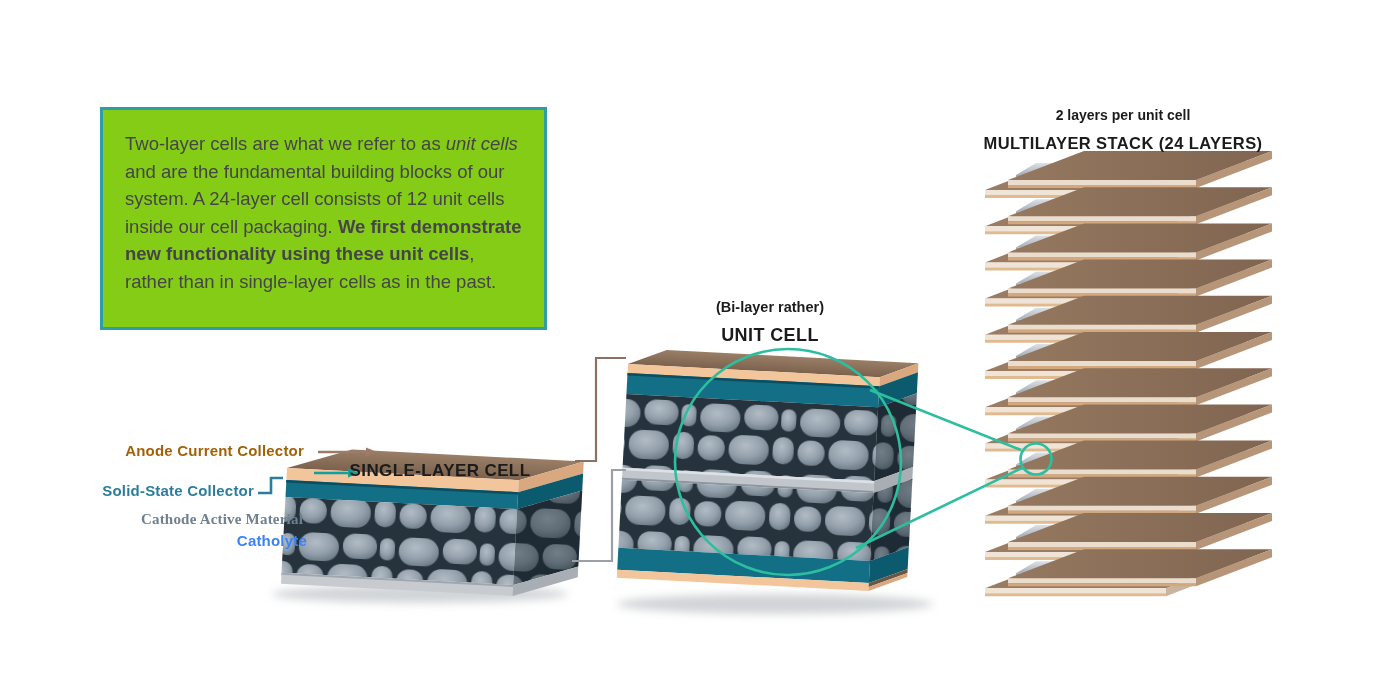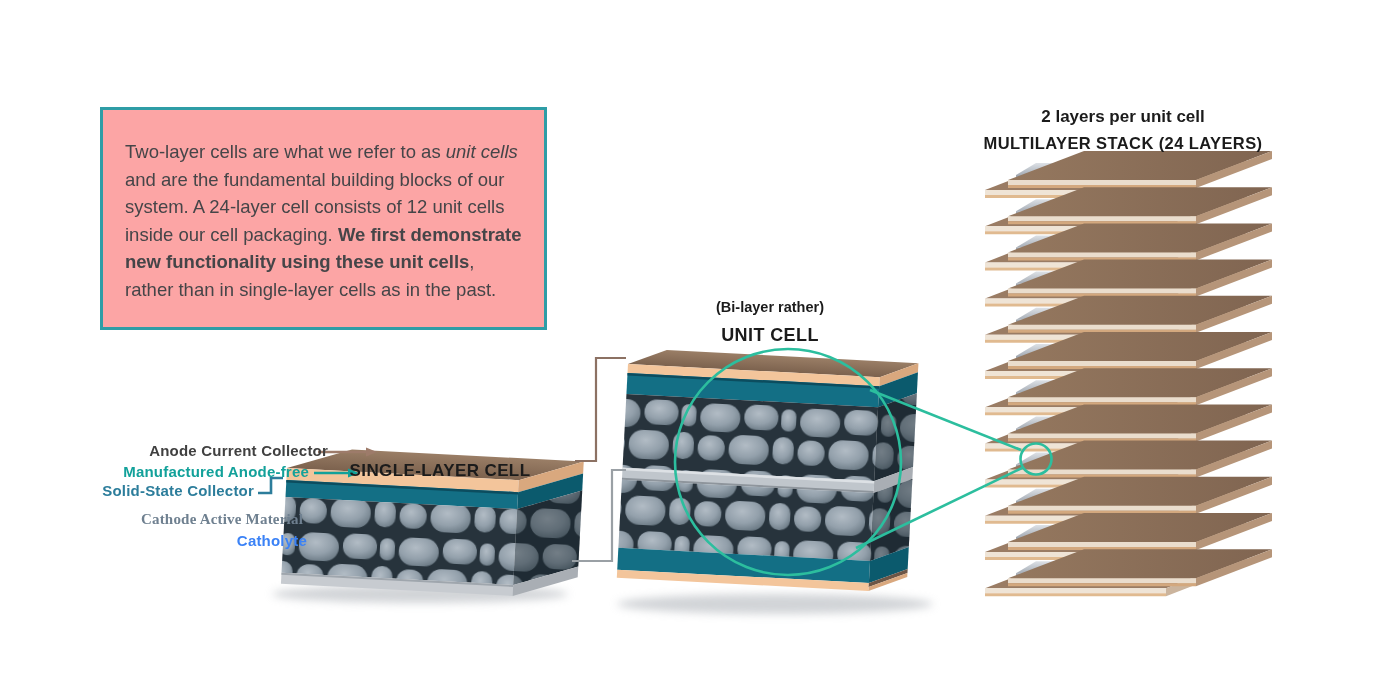--- a/index.html
+++ b/index.html
@@ -1,34 +1,34 @@
 <!DOCTYPE html>
 <html><head>
 <meta charset="utf-8">
 <style>
   html,body{margin:0;padding:0;background:#ffffff;}
   .stage{position:relative;width:1400px;height:700px;background:#ffffff;overflow:hidden;
          font-family:"Liberation Sans", sans-serif;}
   .art{position:absolute;left:0;top:0;width:1400px;height:700px;}
 
   .infobox{position:absolute;left:100px;top:107px;width:447px;height:223px;box-sizing:border-box;
-           background:#fca5a5;border:3px solid #2e9da6;padding:28px 20px 0 22px;}
+           background:#84cc16;border:3px solid #2e9da6;padding:20px 20px 0 22px;}
   .infobox p{margin:0;font-size:18.5px;line-height:27.5px;color:#454548;font-weight:500;}
 
   .layer-label{position:absolute;height:20px;font-size:15px;font-weight:700;letter-spacing:.2px;
                text-align:right;white-space:nowrap;}
 
   .cell-title{position:absolute;text-align:center;color:#1b1b1b;font-weight:800;letter-spacing:.4px;margin-top:48px;}
   .cell-subtitle{position:absolute;text-align:center;color:#1b1b1b;font-weight:700;}
 
   .t-single{left:300px;top:413px;width:280px;font-size:17px;}
   .t-unit{left:660px;top:277px;width:220px;font-size:18px;}
   .st-unit{left:660px;top:299px;width:220px;font-size:14.5px;}
   .t-stack{left:958px;top:86px;width:330px;font-size:16.5px;}
-  .st-stack{left:958px;top:107px;width:330px;font-size:17px;font-weight:600;}
+  .st-stack{left:958px;top:107px;width:330px;font-size:14px;font-weight:600;}
 </style>
 </head>
 <body>
 
 <div class="stage">
 
   <svg class="art" viewBox="0 0 1400 700" aria-hidden="true">
     <defs>
       <radialGradient id="stG" cx="42%" cy="35%" r="75%">
         <stop offset="0%" stop-color="#b2bcc5"></stop>
@@ -156,22 +156,21 @@
       <line x1="870" y1="390" x2="1021" y2="450"></line>
       <line x1="856" y1="548" x2="1022" y2="468"></line>
       <circle cx="1036" cy="459" r="15.5"></circle>
     </g>
   </svg>
 
   <div class="infobox">
     <p><span>Two-layer cells are what we refer to as </span><span style="font-style: italic;">unit cells</span><span> and are the fundamental building blocks of our system. A 24-layer cell consists of 12 unit cells inside our cell packaging. </span><span style="font-weight: 800;">We first demonstrate new functionality using these unit cells</span><span>, rather than in single-layer cells as in the past.</span></p>
   </div>
 
-  <div class="layer-label" style="left: 76px; top: 442px; width: 252px; color: #404040;">Anode Current Collector</div>
-  <div class="layer-label" style="left: 60px; top: 463px; width: 249px; color: rgb(18, 161, 154);">Manufactured Anode-free</div>
+  <div class="layer-label" style="left: 52px; top: 442px; width: 252px; color: #a16207;">Anode Current Collector</div>
   <div class="layer-label" style="left: 60px; top: 482px; width: 194px; color: rgb(44, 125, 155);">Solid-State Collector</div>
   <div class="layer-label" style="left: 60px; top: 511px; width: 243px; color: rgb(111, 128, 144); font-family: Liberation Serif, serif;">Cathode Active Material</div>
   <div class="layer-label" style="left: 60px; top: 532px; width: 247px; font-weight: 800; color: #3b82f6;">Catholyte</div>
 
   <div class="cell-title t-unit">UNIT CELL</div>
   <div class="cell-title t-single">SINGLE-LAYER CELL</div>
   <div class="cell-subtitle st-unit">(Bi-layer rather)</div>
   <div class="cell-title t-stack">MULTILAYER STACK (24 LAYERS)</div>
   <div class="cell-subtitle st-stack">2 layers per unit cell</div>
 

